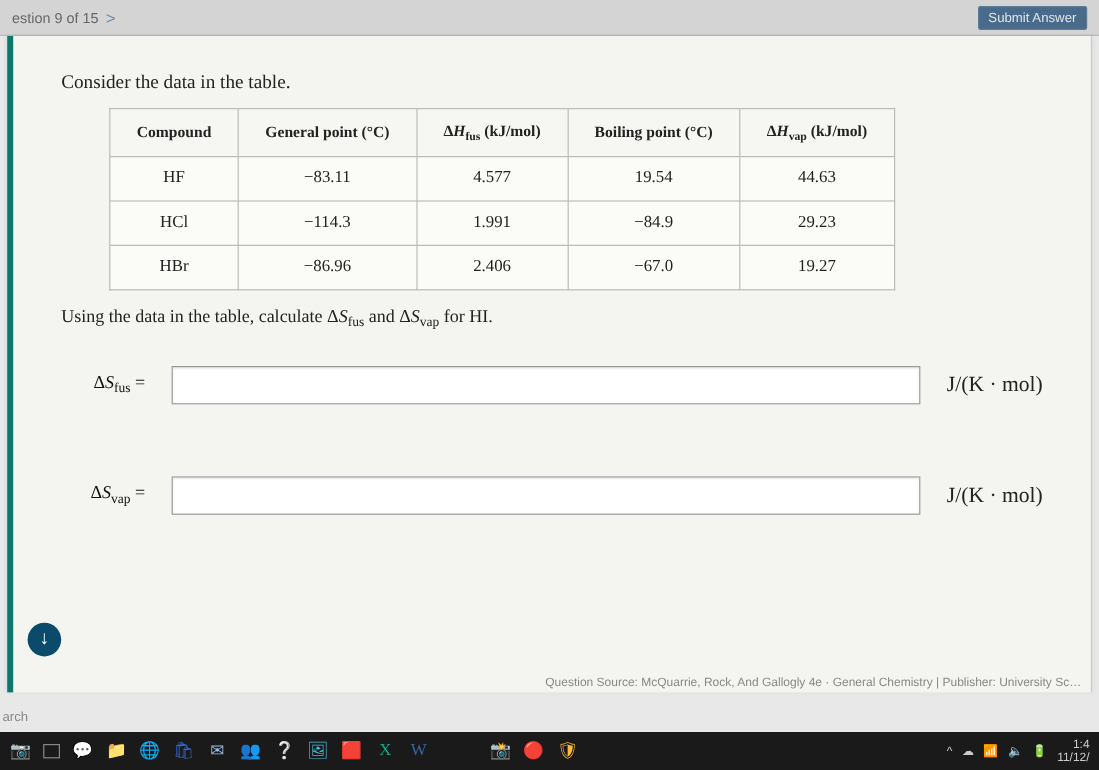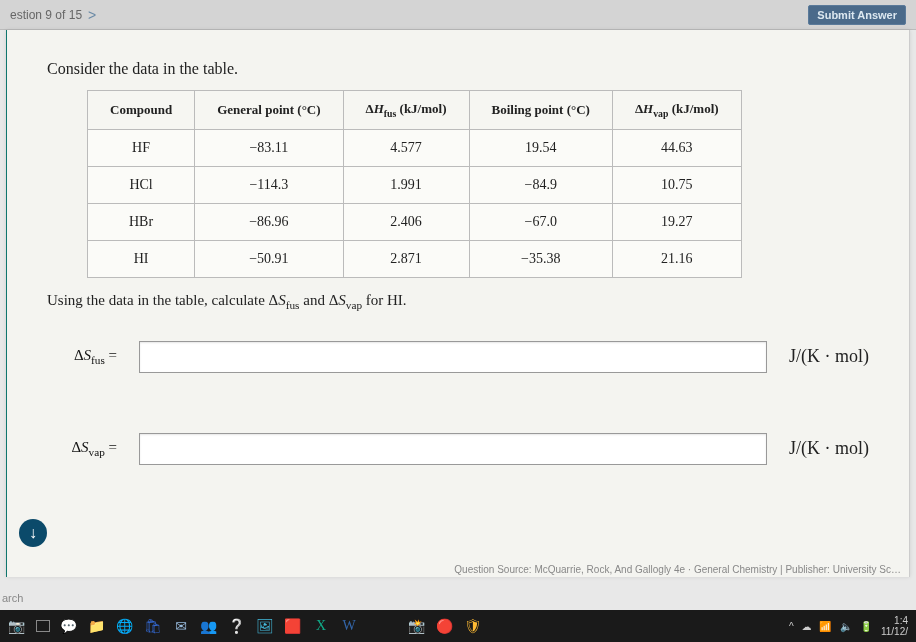--- a/index.html
+++ b/index.html
@@ -30,33 +30,32 @@
     }
     .submit-btn {
       background: #4a6a8a;
       color: #dce8f0;
       font-size: 11px;
       padding: 3px 8px;
       border: 1px solid #5a7a9a;
       border-radius: 2px;
       font-family: Arial, sans-serif;
       cursor: pointer;
-      font-weight: bold;
     }
     .chevron {
       color: #6a8aa6;
       padding: 0 6px;
       cursor: pointer;
       font-size: 14px;
     }
     .content-wrap {
       background: #f4f4f0;
       height: 547px;
       margin: 0 6px;
-      border-left: 1px solid #0f766e;
+      border-left: 5px solid #0f766e;
       border-right: 1px solid #ccc;
       box-shadow: 0 0 4px rgba(0,0,0,0.1);
       padding: 30px 40px 10px 40px;
       position: relative;
     }
     .prompt-line {
       font-size: 16px;
       color: #222;
       margin-bottom: 12px;
     }
@@ -204,35 +203,28 @@
         <td>−83.11</td>
         <td>4.577</td>
         <td>19.54</td>
         <td>44.63</td>
       </tr>
       <tr>
         <td>HCl</td>
         <td>−114.3</td>
         <td>1.991</td>
         <td>−84.9</td>
-        <td>10.75</td>
+        <td>29.23</td>
       </tr>
       <tr>
         <td>HBr</td>
         <td>−86.96</td>
         <td>2.406</td>
         <td>−67.0</td>
         <td>19.27</td>
-      </tr>
-      <tr>
-        <td>HI</td>
-        <td>−50.91</td>
-        <td>2.871</td>
-        <td>−35.38</td>
-        <td>21.16</td>
       </tr>
     </tbody>
   </table>
 
   <div class="calc-line">
     Using the data in the table, calculate Δ<i>S</i><sub>fus</sub> and Δ<i>S</i><sub>vap</sub> for HI.
   </div>
 
   <div class="answer-row">
     <span class="label">Δ<i>S</i><sub>fus</sub> =</span>

